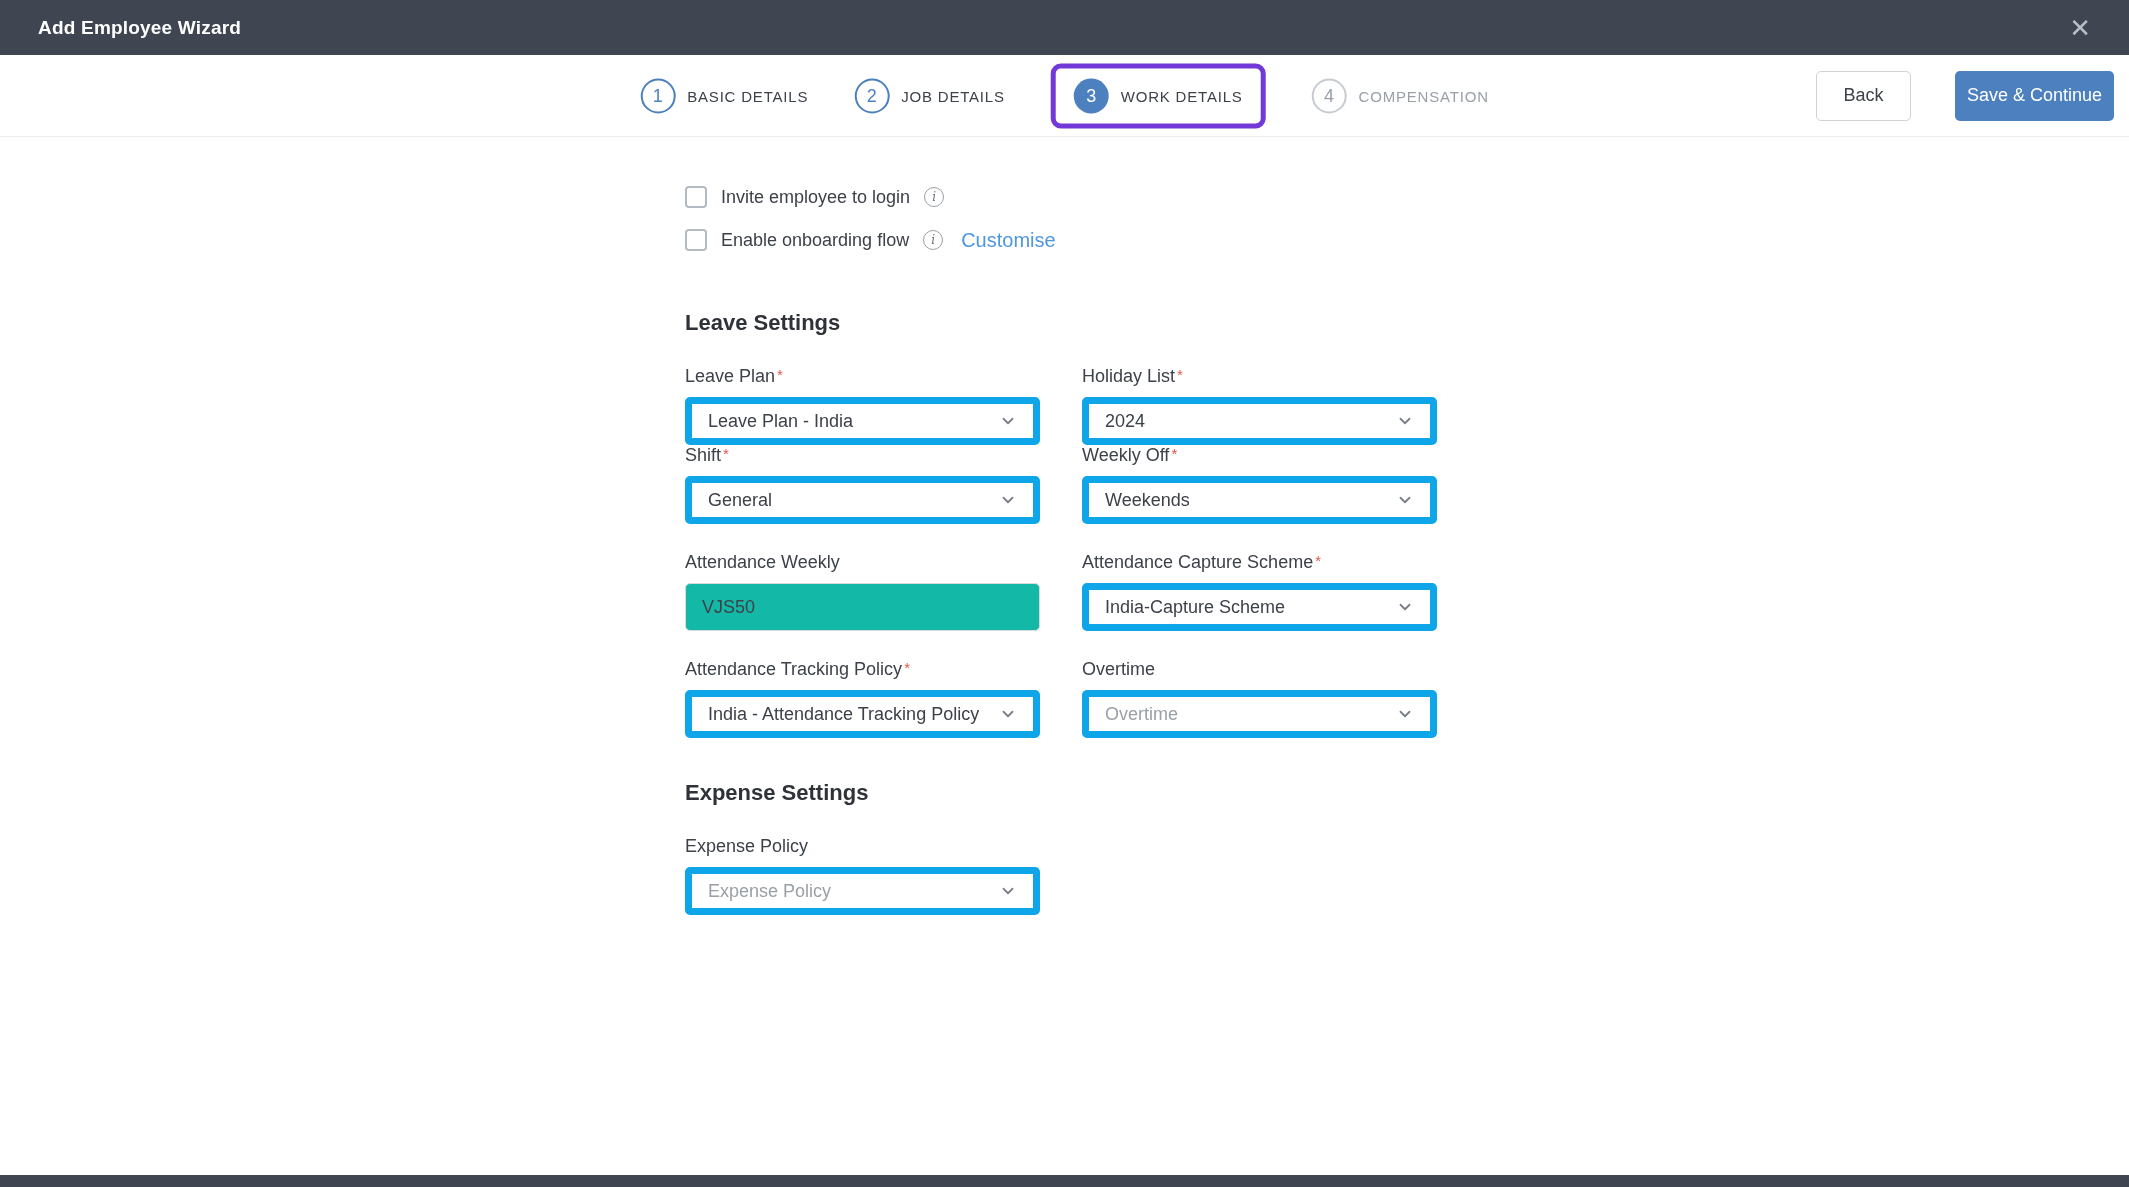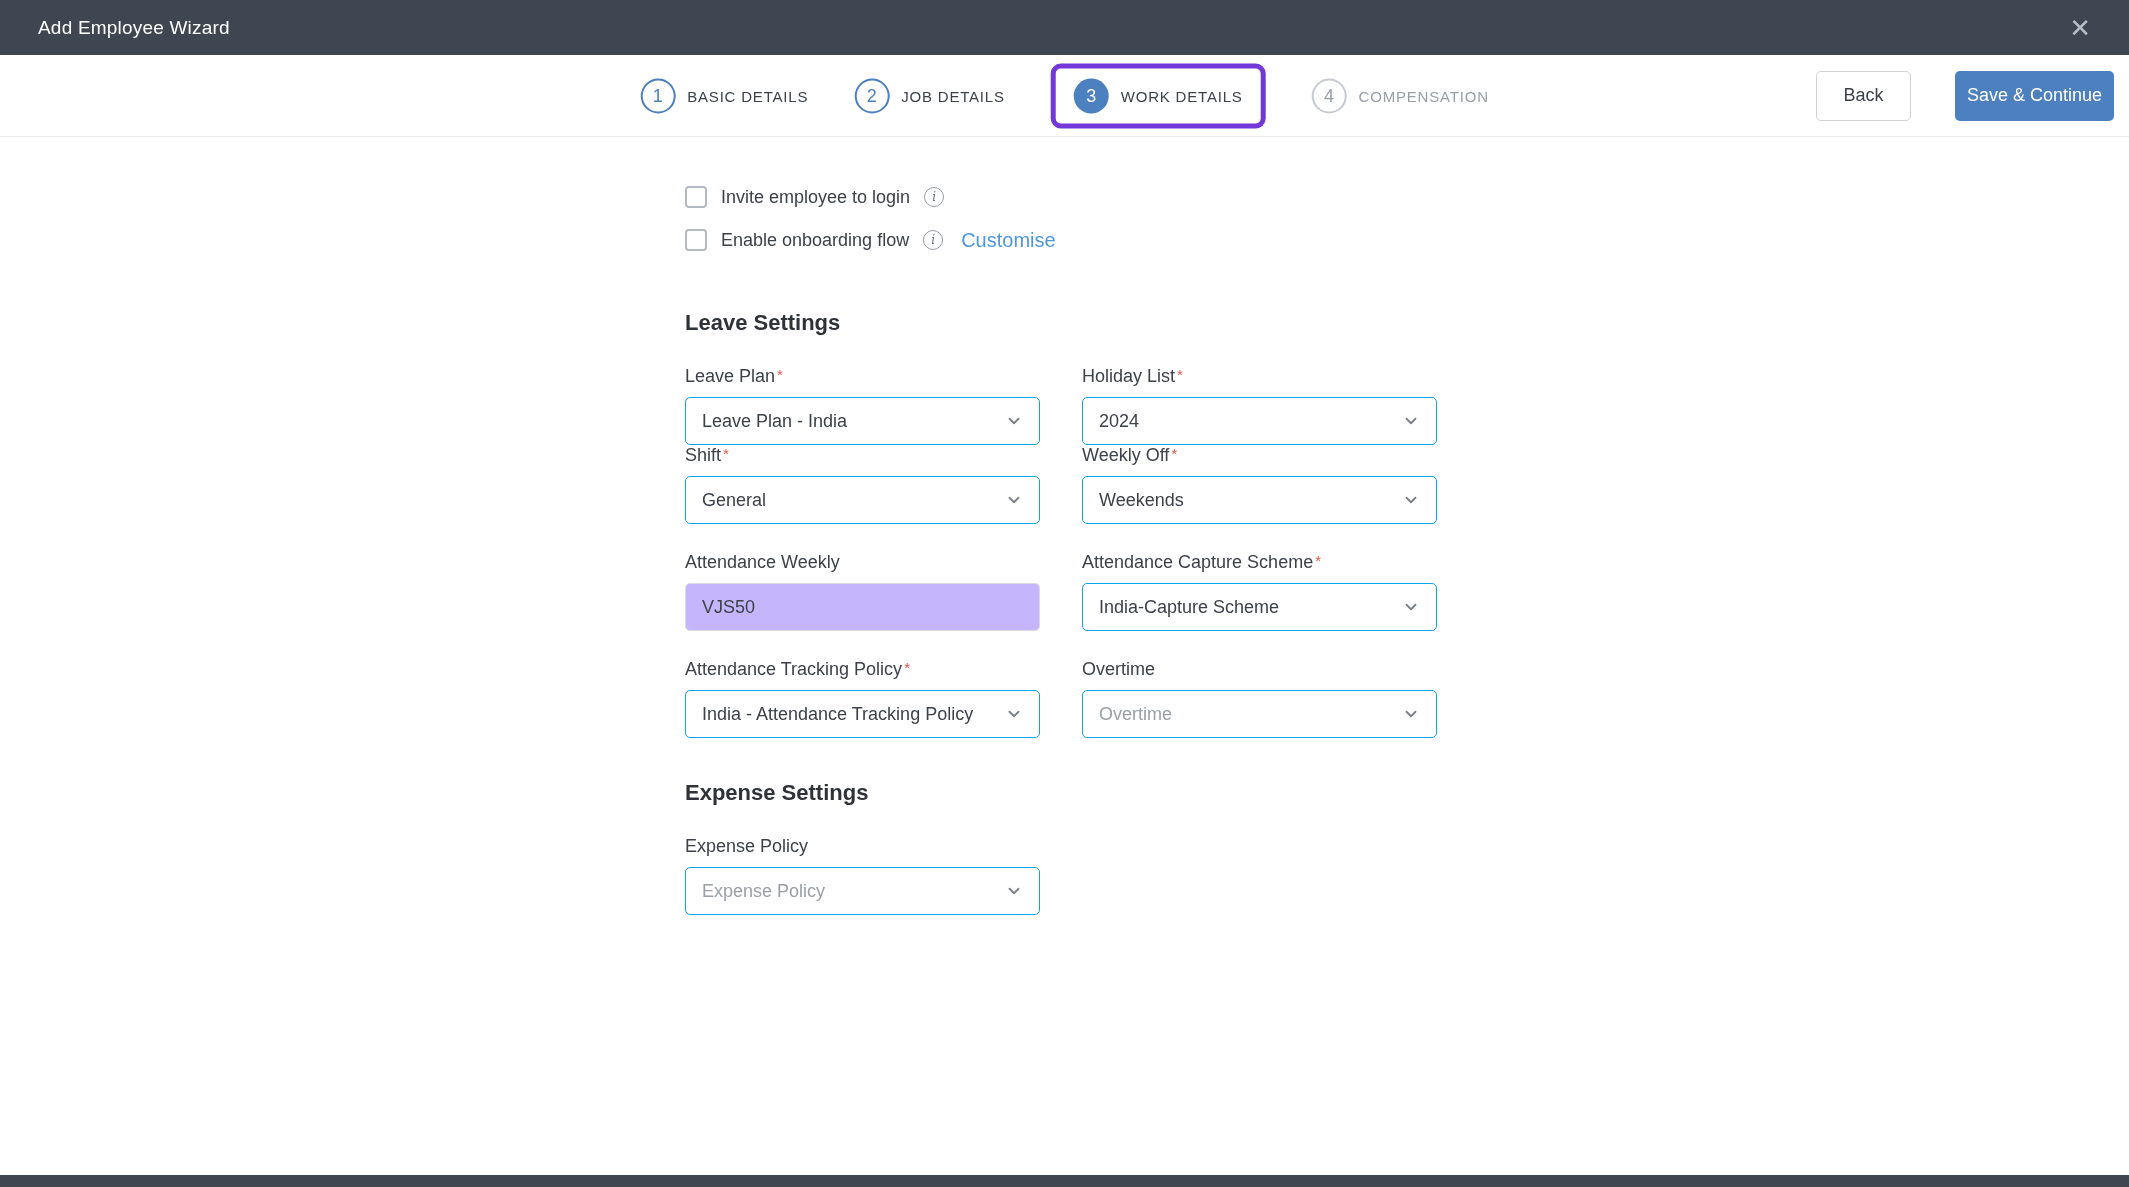--- a/index.html
+++ b/index.html
@@ -17,21 +17,21 @@
     background:#ffffff;
     font-family:"Liberation Sans","DejaVu Sans",sans-serif;
     color:#3d4149;
   }
   
   .topbar{
     height:55px;background:var(--c-headerDark);
     display:flex;align-items:center;justify-content:space-between;
     padding:0 38px;
   }
-  .topbar .title{color:#ffffff;font-size:19px;font-weight:400;margin:0;letter-spacing:.2px;}
+  .topbar .title{color:#ffffff;font-size:19px;font-weight:700;margin:0;letter-spacing:.2px;}
   .close{color:#b9bec7;font-size:26px;font-weight:300;cursor:pointer;line-height:1;}
   
   .stepbar{
     height:82px;background:#ffffff;border-bottom:1px solid #ebebeb;position:relative;
   }
   .steps{
     position:absolute;left:50%;top:50%;transform:translate(-50%,-50%);
     display:flex;align-items:center;gap:46px;
   }
   .step{display:flex;align-items:center;gap:12px;cursor:pointer;background:#fff;}
@@ -76,29 +76,29 @@
   }
   .link{color:var(--c-link);font-size:20px;margin-left:18px;cursor:pointer;}
   .gap-top-lg{margin-top:55px;}
   .form-grid{
     display:grid;grid-template-columns:355px 355px;column-gap:42px;row-gap:28px;
     width:752px;
   }
   .flabel{font-size:18px;color:#3d4149;margin-bottom:10px;}
   .req{color:var(--c-danger);margin-left:2px;font-size:15px;vertical-align:2px;}
   .select{
-    height:48px;border:1px solid #0ea5e9;border-radius:5px;background:#fff;
+    height:48px;border:7px solid #0ea5e9;border-radius:5px;background:#fff;
     display:flex;align-items:center;justify-content:space-between;
     padding:0 16px;font-size:18px;color:#3d4149;cursor:pointer;
   }
   .select .sval{white-space:nowrap;overflow:hidden;text-overflow:ellipsis;}
   .select .sval.placeholder{color:#9aa0a6;}
   .chev{display:flex;align-items:center;margin-left:10px;flex:0 0 auto;}
   .tinput{
-    width:100%;height:48px;border:1px solid #d9dbde;border-radius:5px;background:#c4b5fd;
+    width:100%;height:48px;border:1px solid #d9dbde;border-radius:5px;background:#14b8a6;
     padding:16px 16px;font-size:18px;color:#3d4149;outline:none;
     font-family:"Liberation Sans","DejaVu Sans",sans-serif;
   }
   .attendance-head-row{
     width:752px;display:flex;align-items:center;justify-content:space-between;
     margin:44px 0 30px 0;
   }
   .attendance-head-row .section-heading{margin:0;}
   .toggle-row{display:flex;align-items:center;gap:12px;}
   .toggle{

